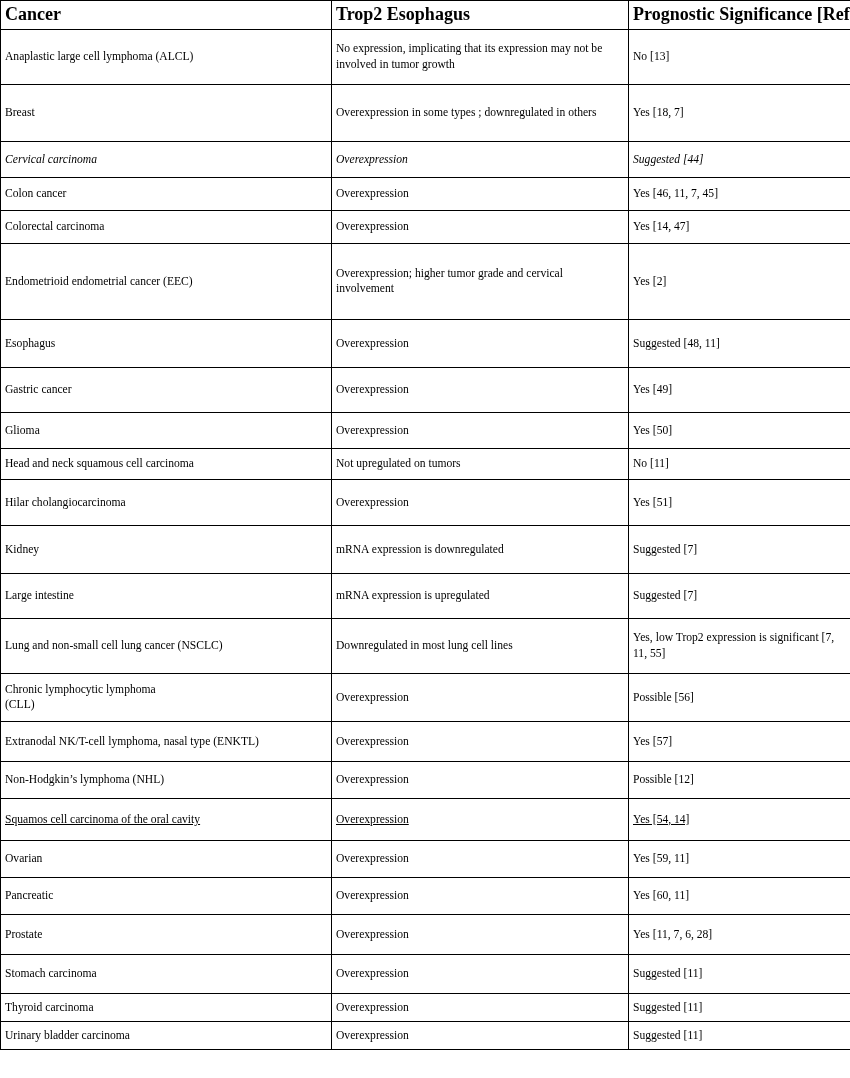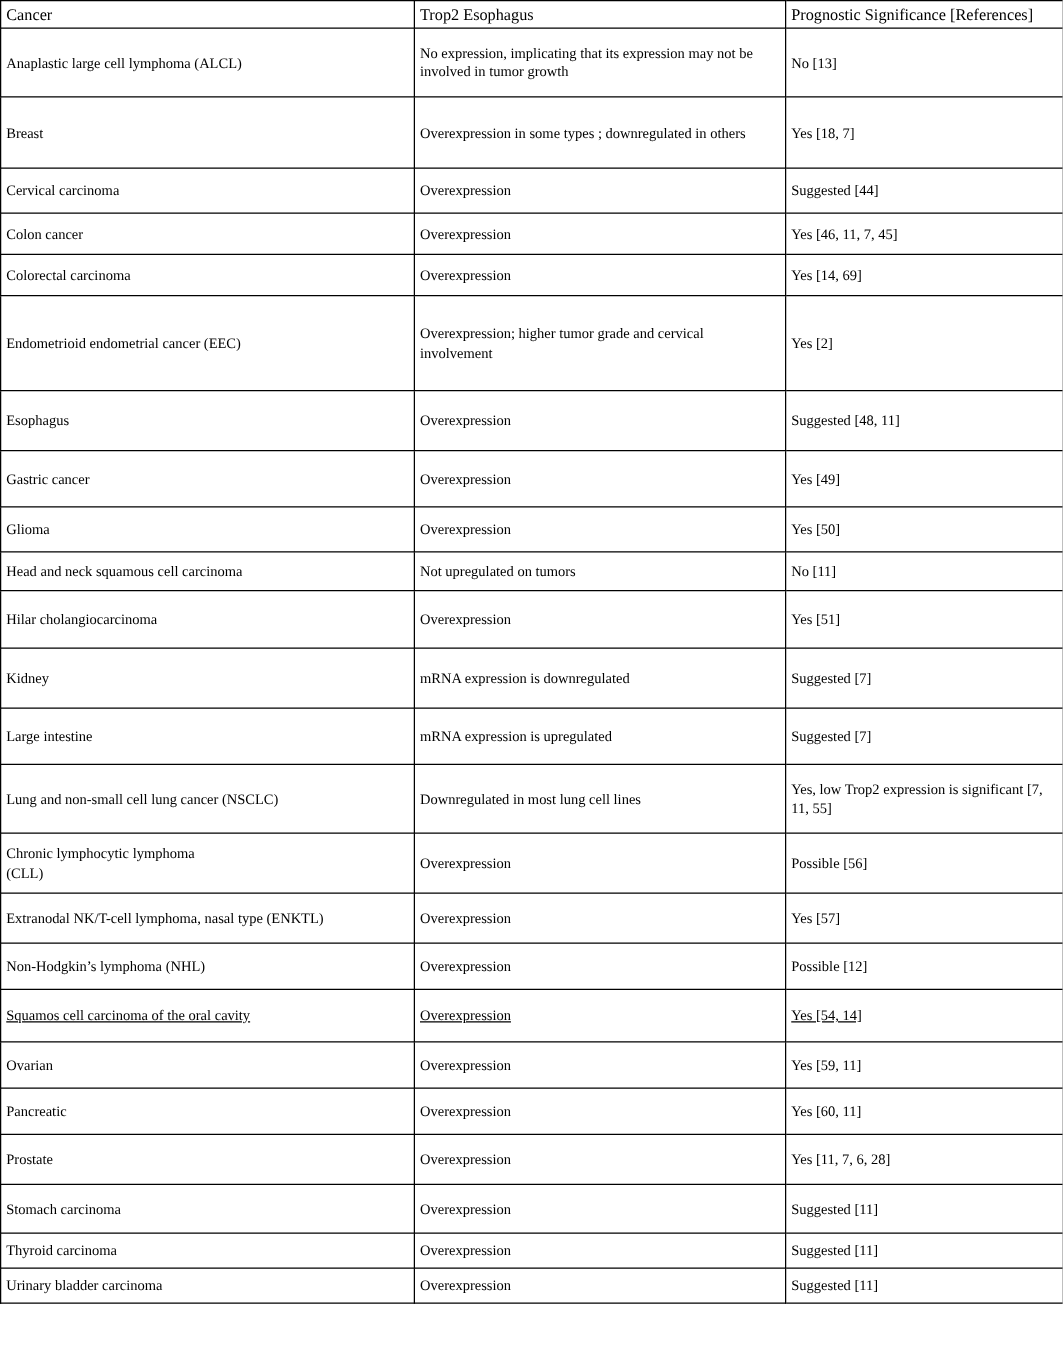--- a/index.html
+++ b/index.html
@@ -32,22 +32,22 @@
     padding: 4px 5px 4px 4px;
     font-size: 11.6px;
     line-height: 1.32;
     font-weight: normal;
     text-align: left;
     overflow: hidden;
   }
 
   
   #tbl thead th {
-    font-weight: normal;
-    font-size: 13px;
+    font-weight: bold;
+    font-size: 18px;
     height: 20px;
     padding-top: 2px;
     padding-bottom: 2px;
     vertical-align: middle;
     white-space: nowrap;
   }
 
   
   td.just {
     text-align: justify;
@@ -80,34 +80,34 @@
       <tr class="r" style="height: 55px;">
         <td>Anaplastic large cell lymphoma (ALCL)</td>
         <td class="just">No expression, implicating that its expression may not be involved in tumor growth</td>
         <td class="prog">No [13]</td>
       </tr>
       <tr class="r" style="height: 57px;">
         <td>Breast</td>
         <td class="just">Overexpression  in some types ; downregulated  in others</td>
         <td class="prog">Yes [18, 7]</td>
       </tr>
-      <tr class="r" style="height: 36px;">
+      <tr class="r" style="height: 36px; font-style: italic;">
         <td>Cervical carcinoma</td>
         <td>Overexpression</td>
         <td class="prog">Suggested [44]</td>
       </tr>
       <tr class="r" style="height: 33px;">
         <td>Colon cancer</td>
         <td>Overexpression</td>
         <td class="prog">Yes [46, 11, 7, 45]</td>
       </tr>
       <tr class="r" style="height: 33px;">
         <td>Colorectal carcinoma</td>
         <td>Overexpression</td>
-        <td class="prog">Yes [14, 69]</td>
+        <td class="prog">Yes [14, 47]</td>
       </tr>
       <tr class="r" style="height: 76px;">
         <td>Endometrioid endometrial cancer (EEC)</td>
         <td class="just">Overexpression; higher tumor grade and cervical involvement</td>
         <td class="prog">Yes [2]</td>
       </tr>
       <tr class="r" style="height: 48px;">
         <td>Esophagus</td>
         <td>Overexpression</td>
         <td class="prog">Suggested [48, 11]</td>

